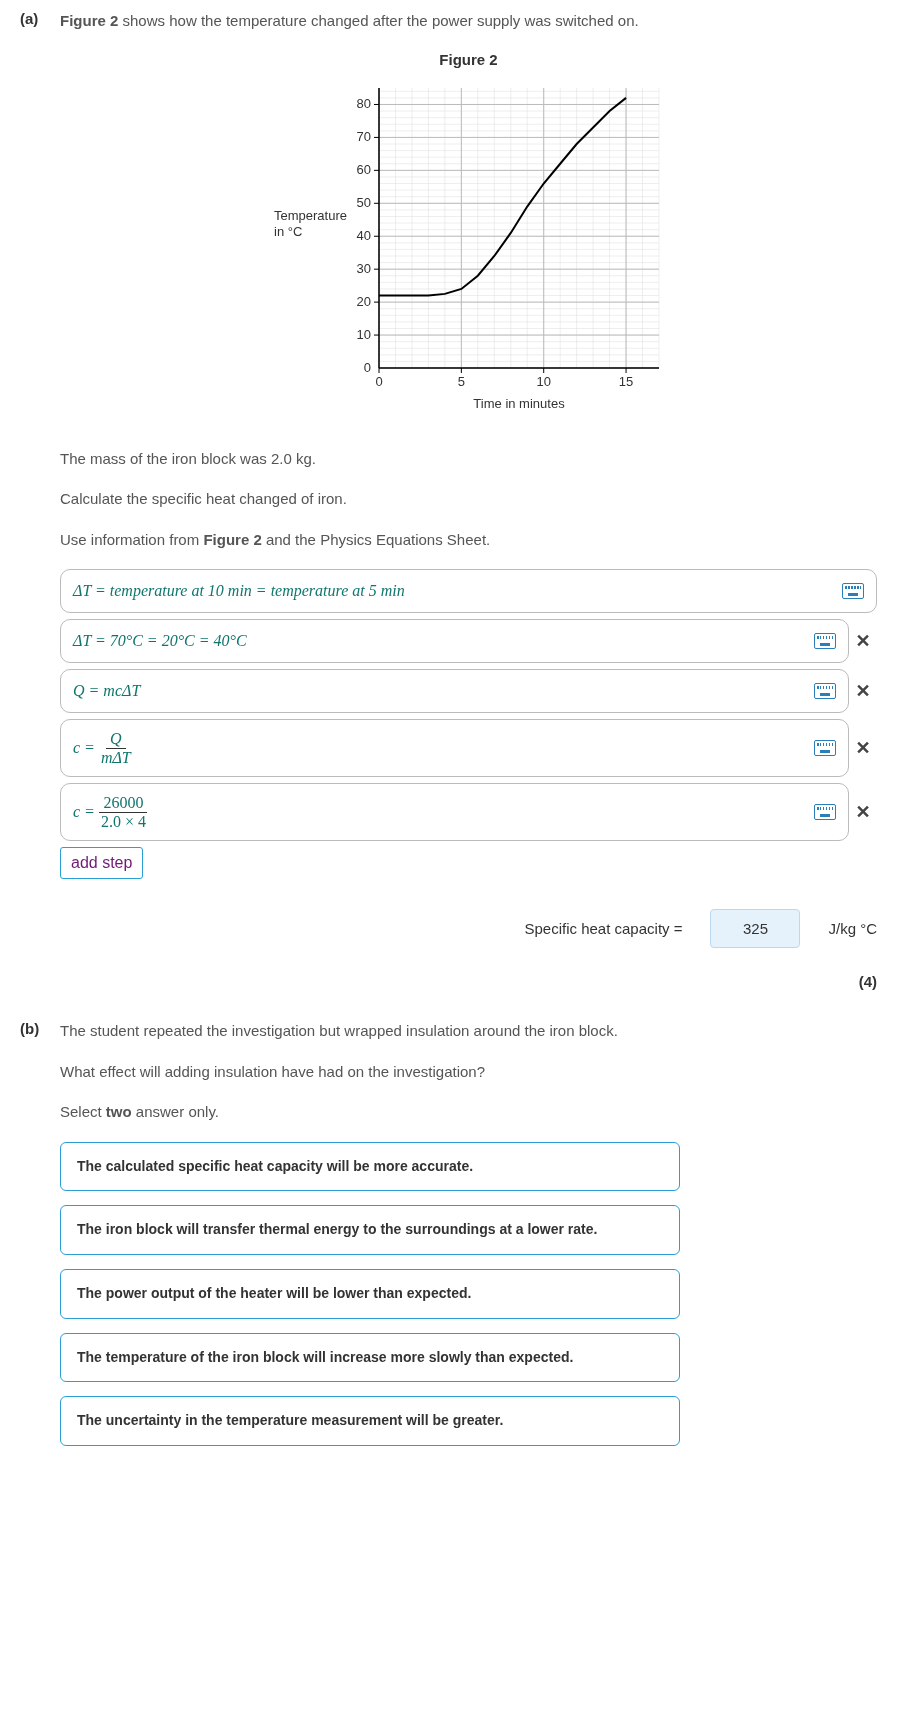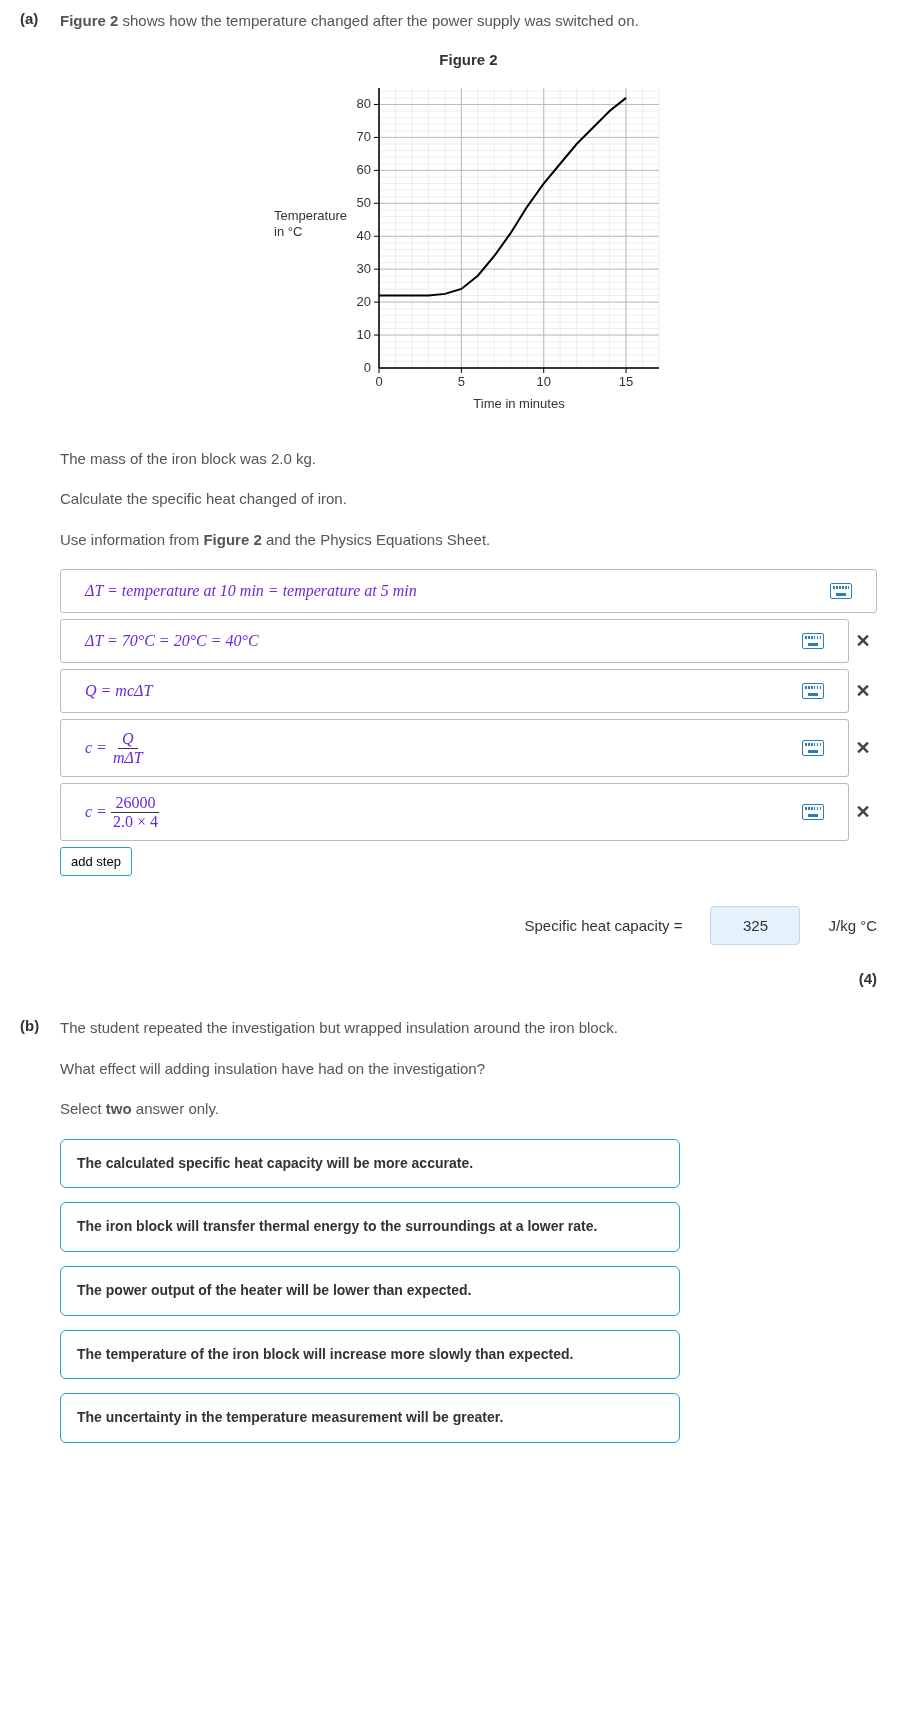--- a/index.html
+++ b/index.html
@@ -42,29 +42,29 @@
     margin-bottom: 30px;
   }
   .step-row {
     display: flex;
     align-items: stretch;
     margin-bottom: 6px;
   }
   .step-box {
     flex: 1;
     border: 1px solid #bbb;
-    border-radius: 3px;
-    padding: 10px 24px;
+    border-radius: 10px;
+    padding: 10px 12px;
     font-family: "Times New Roman", serif;
     font-style: italic;
     font-size: 16px;
     display: flex;
     align-items: center;
     min-height: 44px;
-    color: #6d28d9;
+    color: #0f766e;
   }
   .step-box .upright { font-style: normal; }
   .kb-icon {
     width: 22px;
     height: 16px;
     border: 1.5px solid #2a7fb8;
     border-radius: 2px;
     display: inline-flex;
     align-items: center;
     justify-content: center;
@@ -91,22 +91,22 @@
     justify-content: center;
     font-weight: bold;
     font-size: 18px;
     color: #444;
     cursor: pointer;
   }
   .add-step-btn {
     border: 1px solid #2a9fd6;
     border-radius: 3px;
     padding: 6px 10px;
-    font-size: 13px;
-    color: #000000;
+    font-size: 16px;
+    color: #701a75;
     background: #fff;
     cursor: pointer;
     display: inline-block;
   }
   .frac {
     display: inline-flex;
     flex-direction: column;
     align-items: center;
     vertical-align: middle;
     font-style: italic;

